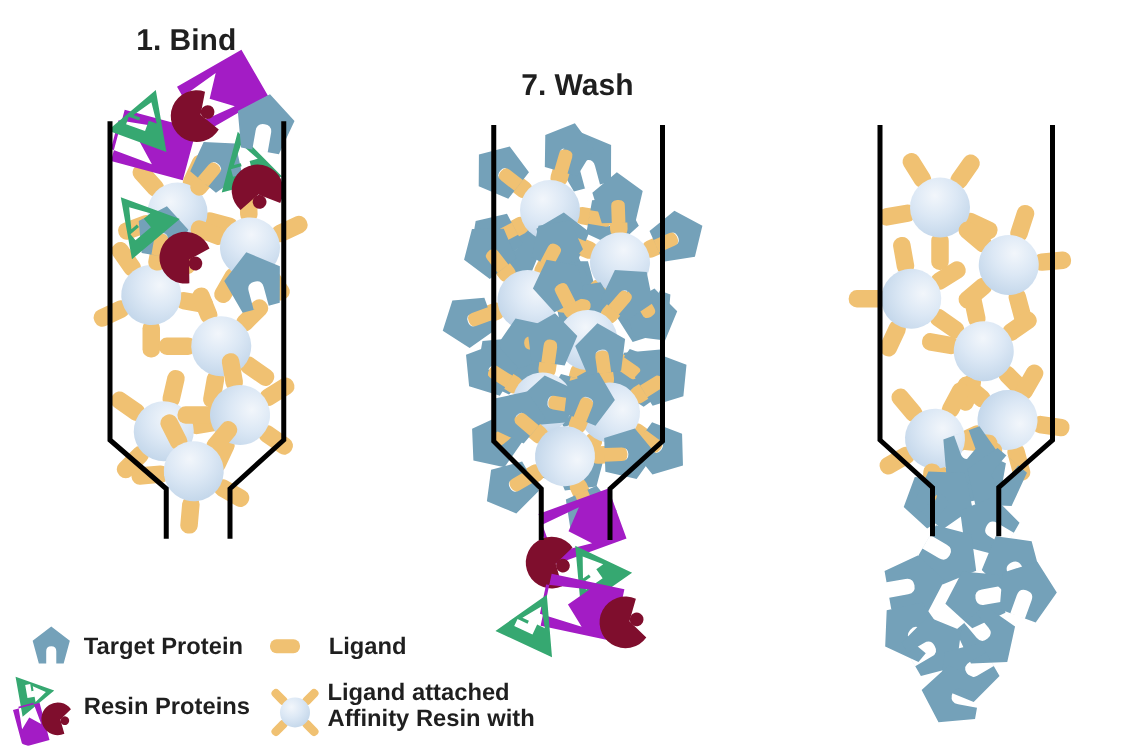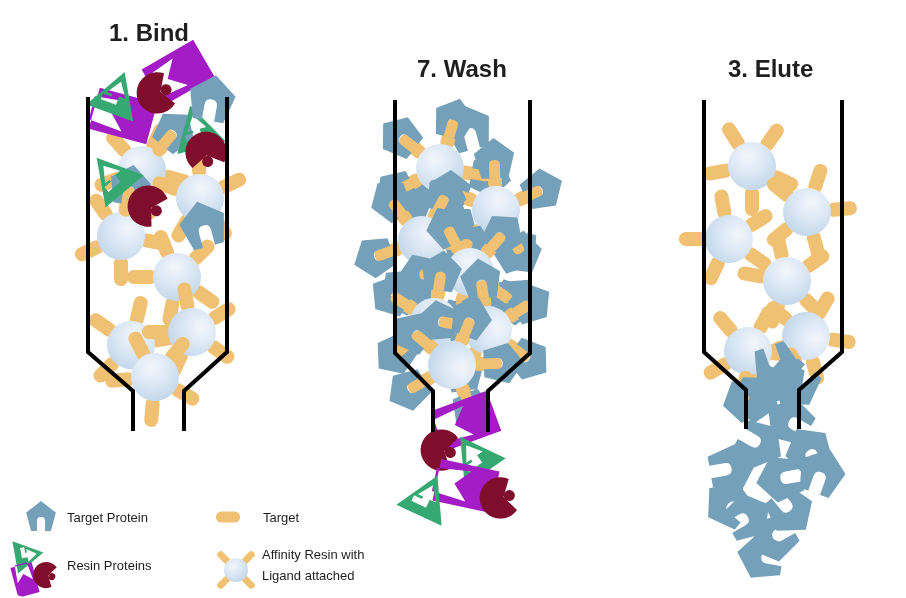--- a/index.html
+++ b/index.html
@@ -28,22 +28,22 @@
   .step-title{
     position:absolute;
     font-weight:bold;
     font-size:24px;
     color:var(--text);
     white-space:nowrap;
     letter-spacing:0px;
   }
   .legend-label{
     position:absolute;
-    font-weight:normal;
-    font-size:13px;
+    font-weight:bold;
+    font-size:19px;
     line-height:21px;
     color:var(--text);
     white-space:nowrap;
   }
 </style>
 </head>
 <body>
 
 <div id="app">
 
@@ -211,23 +211,22 @@
         <use href="#stick" transform="rotate(135)"></use>
         <use href="#stick" transform="rotate(225)"></use>
         <use href="#stick" transform="rotate(315)"></use>
         <circle r="24" fill="url(#beadG)"></circle>
       </g>
     </g>
   </svg>
 
   <div class="step-title" style="left:109px;top:19px">1. Bind</div>
   <div class="step-title" style="left:417px;top:55px">7. Wash</div>
-  <div class="step-title" style="left:728px;top:55px">3. Elute</div>
 
   <div class="legend-label" style="left:67px;top:507px">Target Protein</div>
   <div class="legend-label" style="left:67px;top:555px">Resin Proteins</div>
-  <div class="legend-label" style="left:263px;top:507px">Target</div>
+  <div class="legend-label" style="left:263px;top:507px">Ligand</div>
   <div class="legend-label" style="left:262px;top:544px">
+    <div>Ligand attached</div>
     <div>Affinity Resin with</div>
-    <div>Ligand attached</div>
   </div>
 
 </div>
 
 </body></html>

